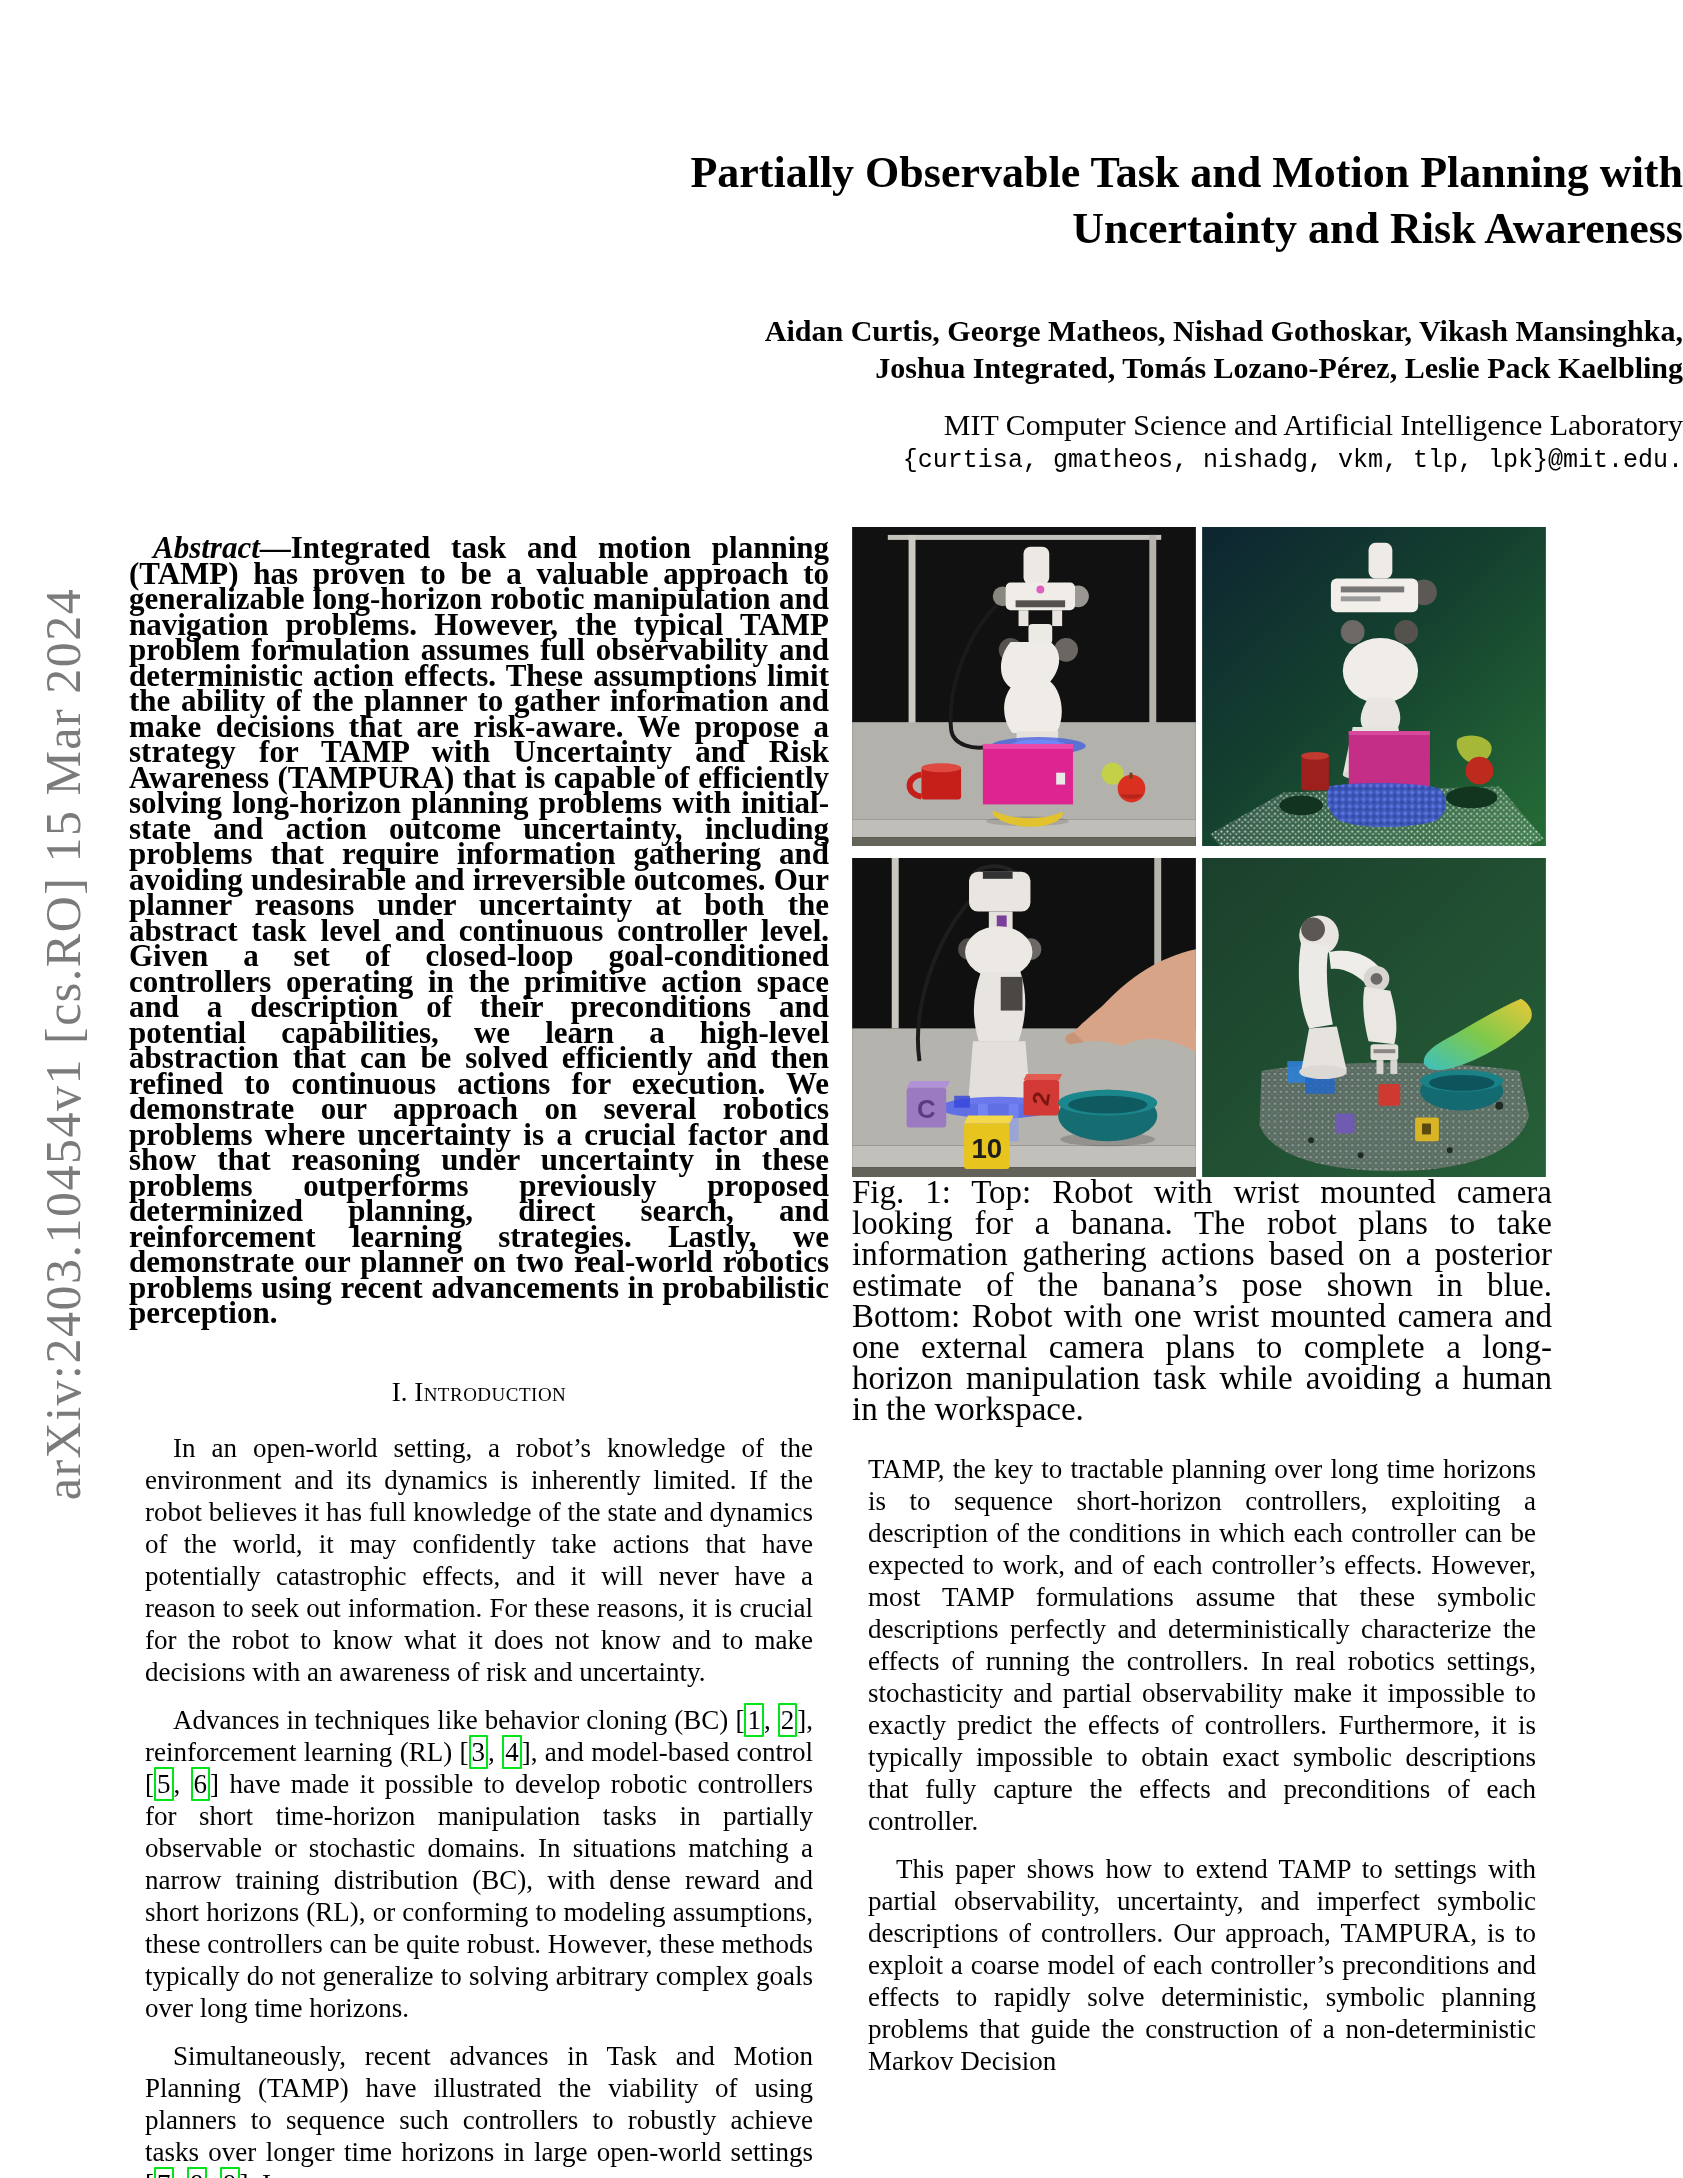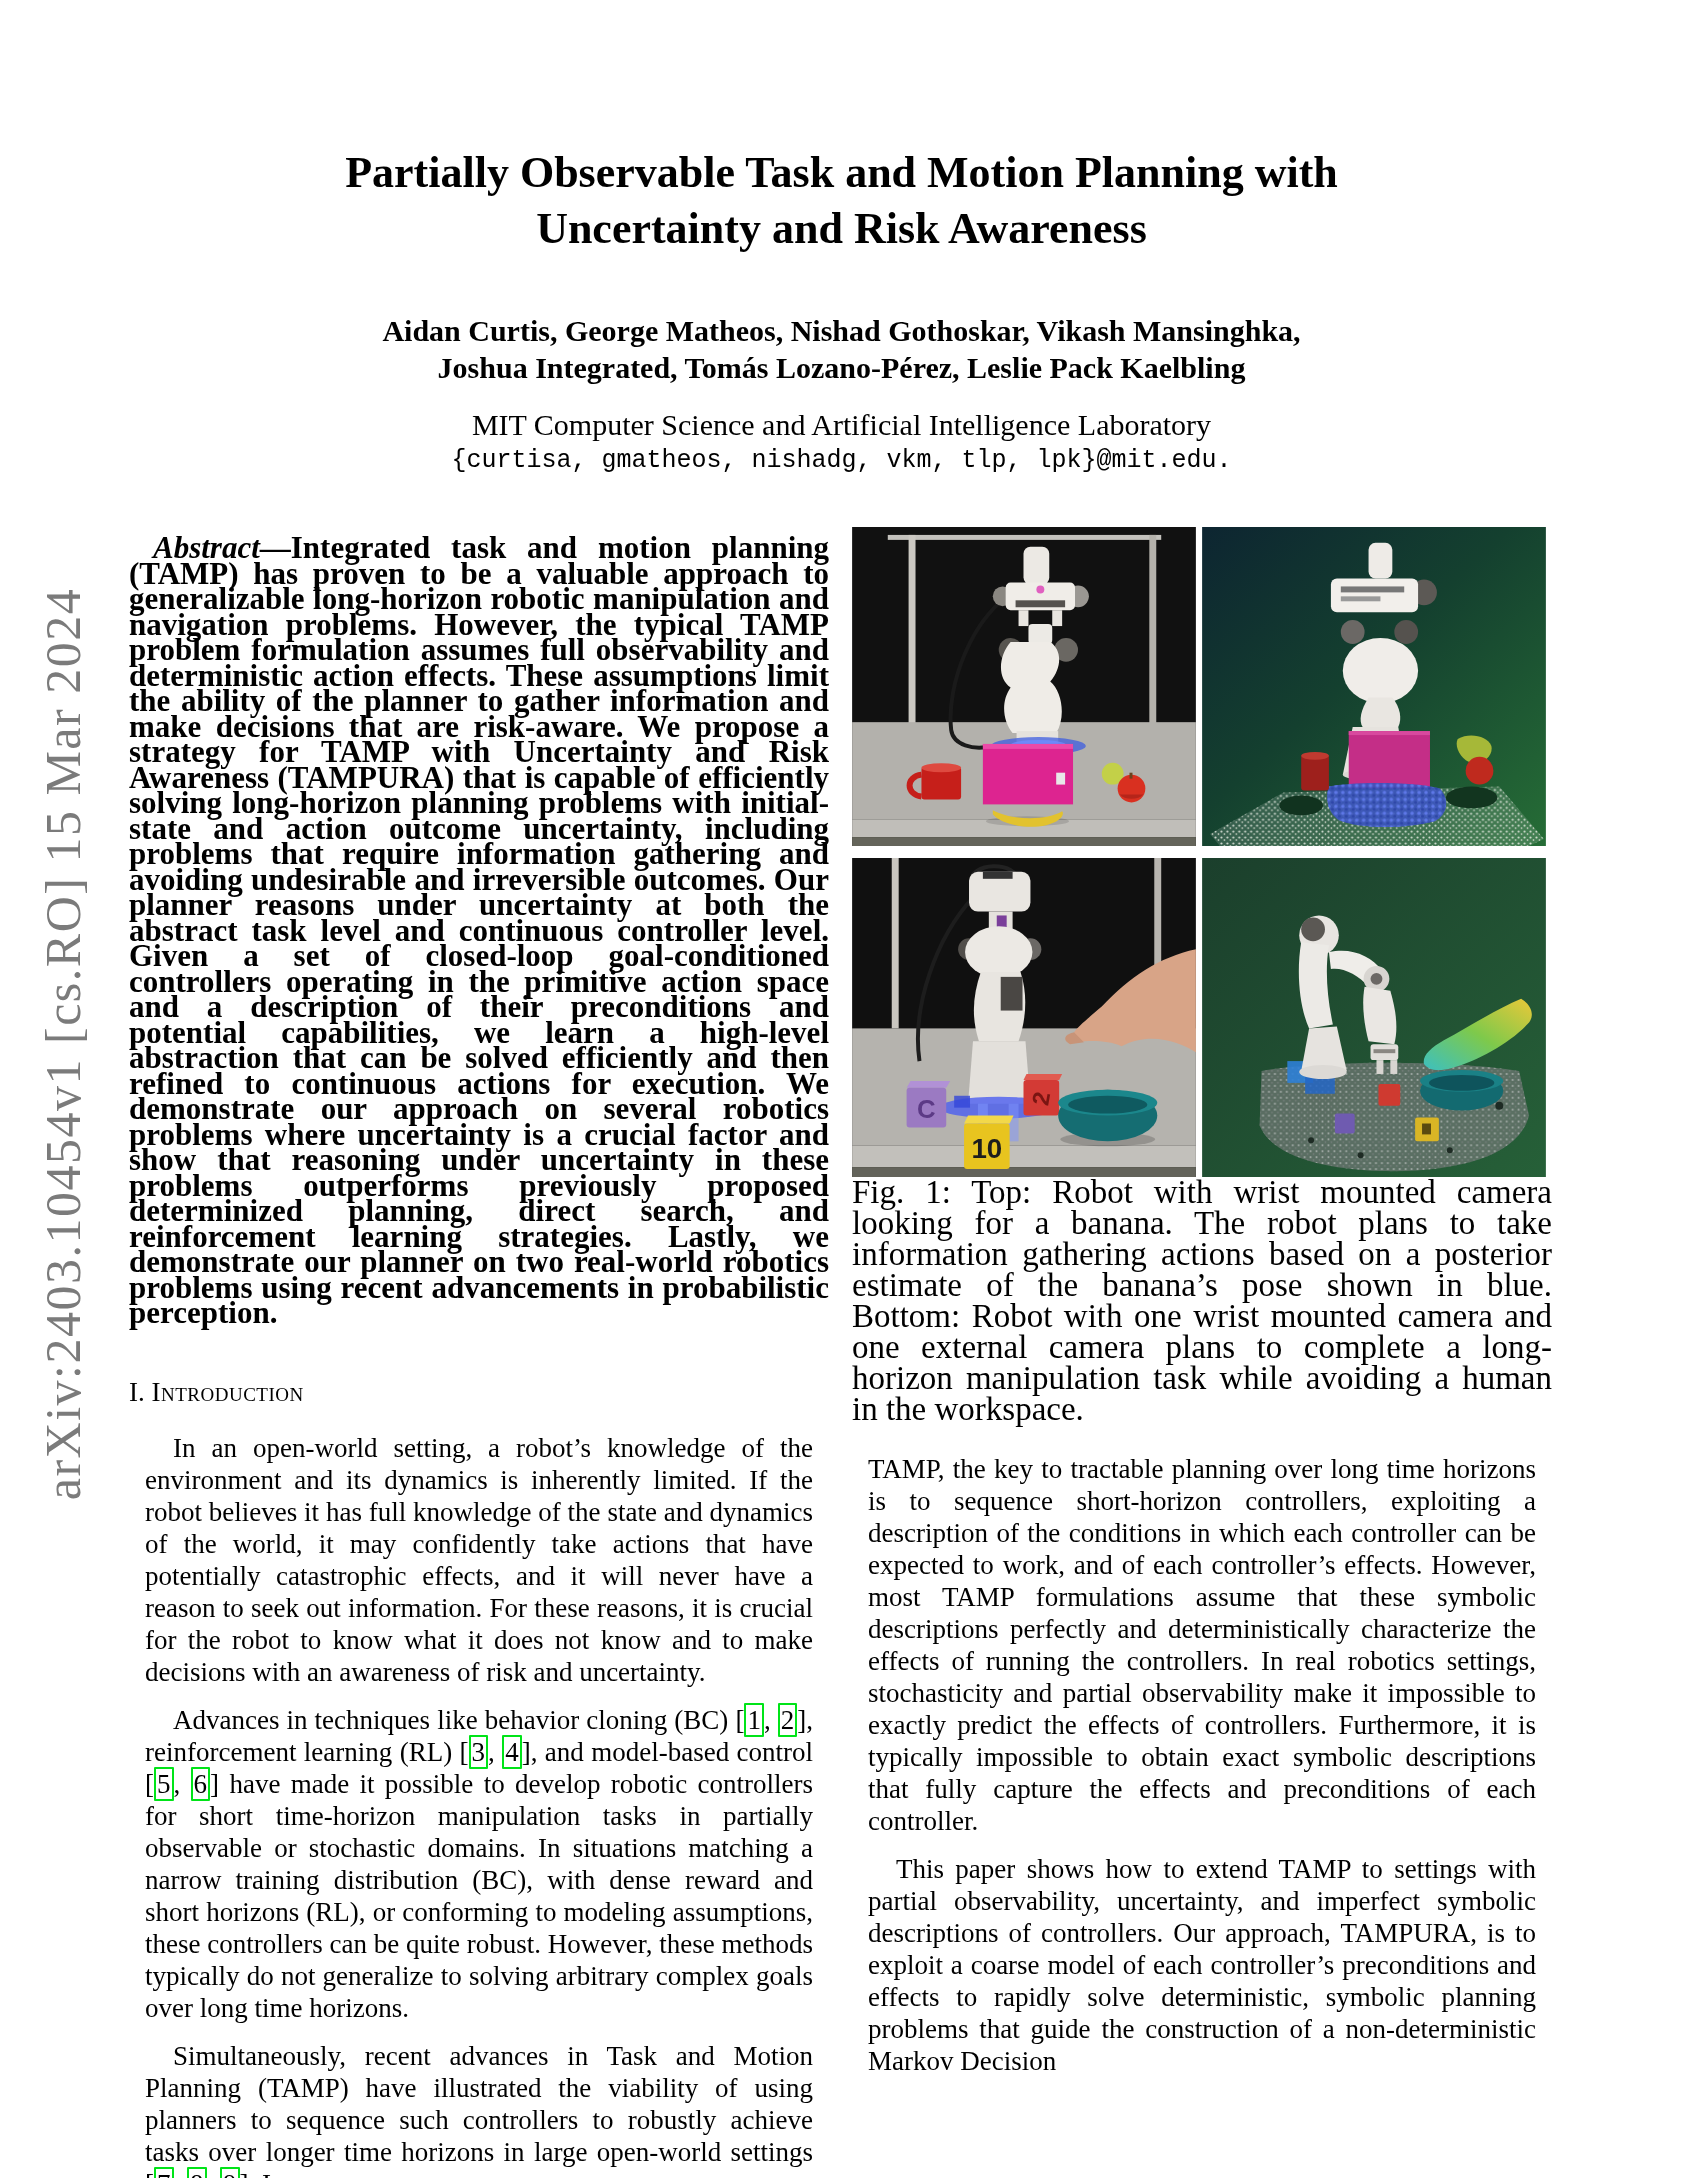--- a/index.html
+++ b/index.html
@@ -7,35 +7,35 @@
     position:relative; width:1683px; height:2178px; background:#ffffff;
     font-family:"Liberation Serif", serif; color:#000;
     overflow:hidden;
   }
   .watermark {
     position:absolute; left:63px; top:1044px;
     transform:translate(-50%,-50%) rotate(-90deg);
     white-space:nowrap; font-size:50px; letter-spacing:1.5px;
     color:#7b7b7b; font-family:"Liberation Serif", serif;
   }
-  .hdr { position:absolute; left:0; width:1683px; text-align:center; }
+  .hdr { position:absolute; left:0; width:1683px; text-align:right; }
   .title { top:145px; font-size:44px; line-height:56px; font-weight:bold; }
   .authors { top:312px; font-size:30px; line-height:37px; font-weight:bold; }
   .affiliation { top:408px; font-size:30px; }
   .email { top:446px; font-size:25px; font-family:"Liberation Mono", monospace; }
   .col { position:absolute; width:700px; font-size:27px; line-height:32px; text-align:justify; }
   .col-left { left:129px; top:535px; }
   .col-right { left:852px; top:527px; }
   .abstract {
     margin:0 0 50px 0; font-size:31px; line-height:25.5px; font-weight:bold;
     text-indent:24px; text-align:justify;
   }
   .abstract-label { font-style:italic; }
   .section-heading {
-    margin:0 0 24px 0; font-size:27px; font-weight:normal; text-align:left;
+    margin:0 0 24px 0; font-size:27px; font-weight:normal; text-align:center;
   }
   .smallcaps { font-variant:small-caps; letter-spacing:0.5px; }
   .body-par { margin:16px; }
   .body-par.indent { text-indent:28px; }
   .cite {
     border:2.5px solid #00e418; border-radius:1px;
     padding:0 1px; line-height:1;
   }
   figure { margin:0; }
   .fig-grid {

